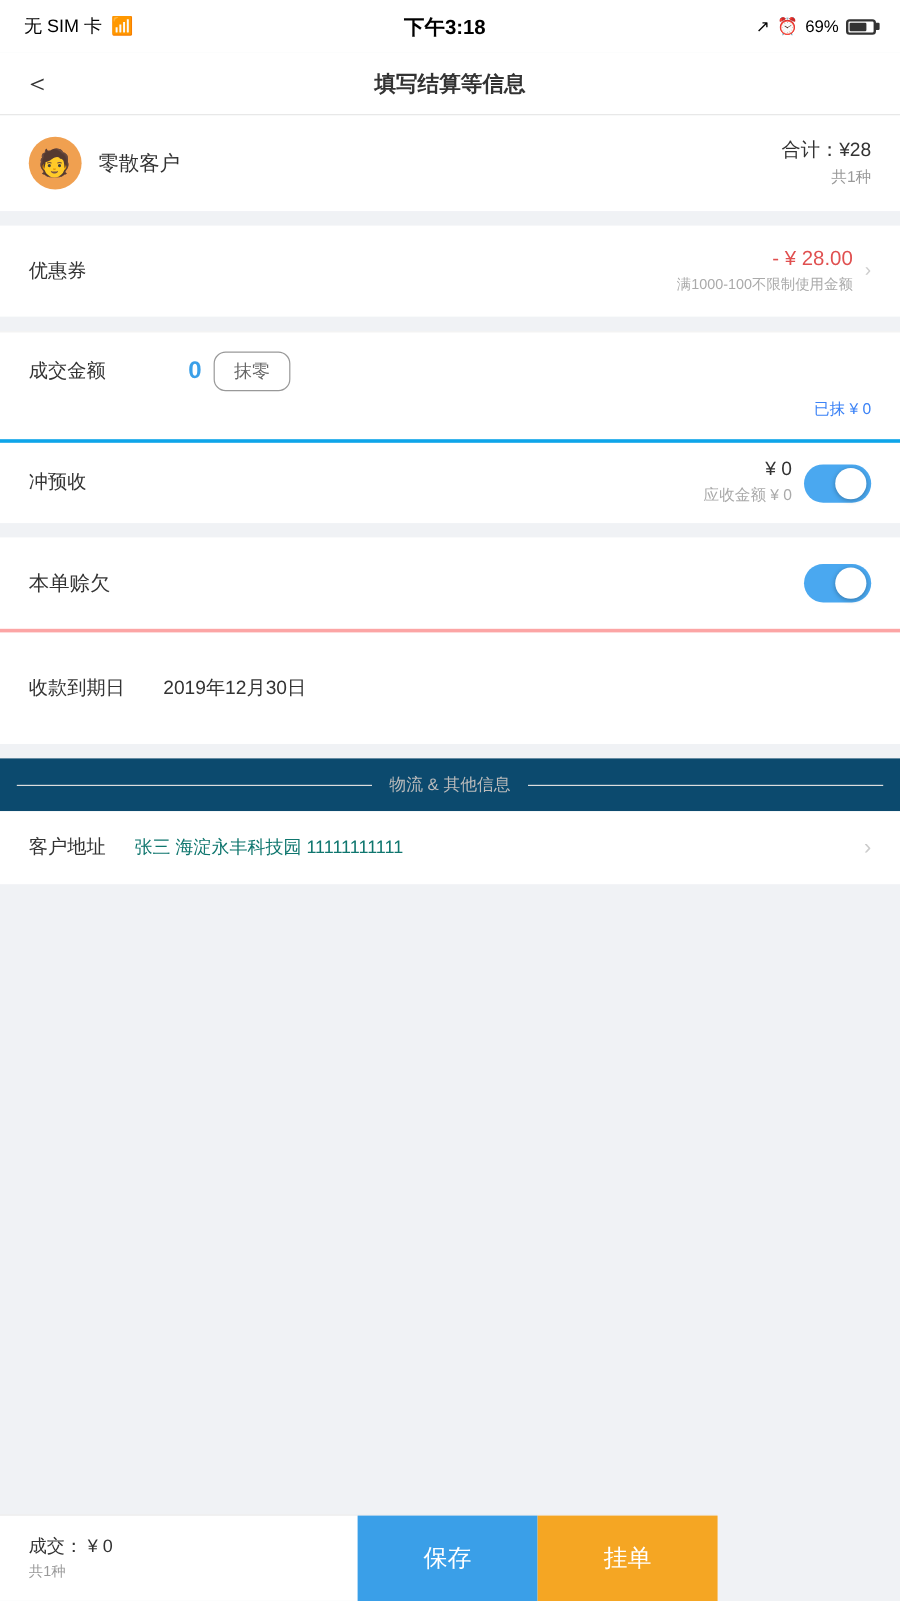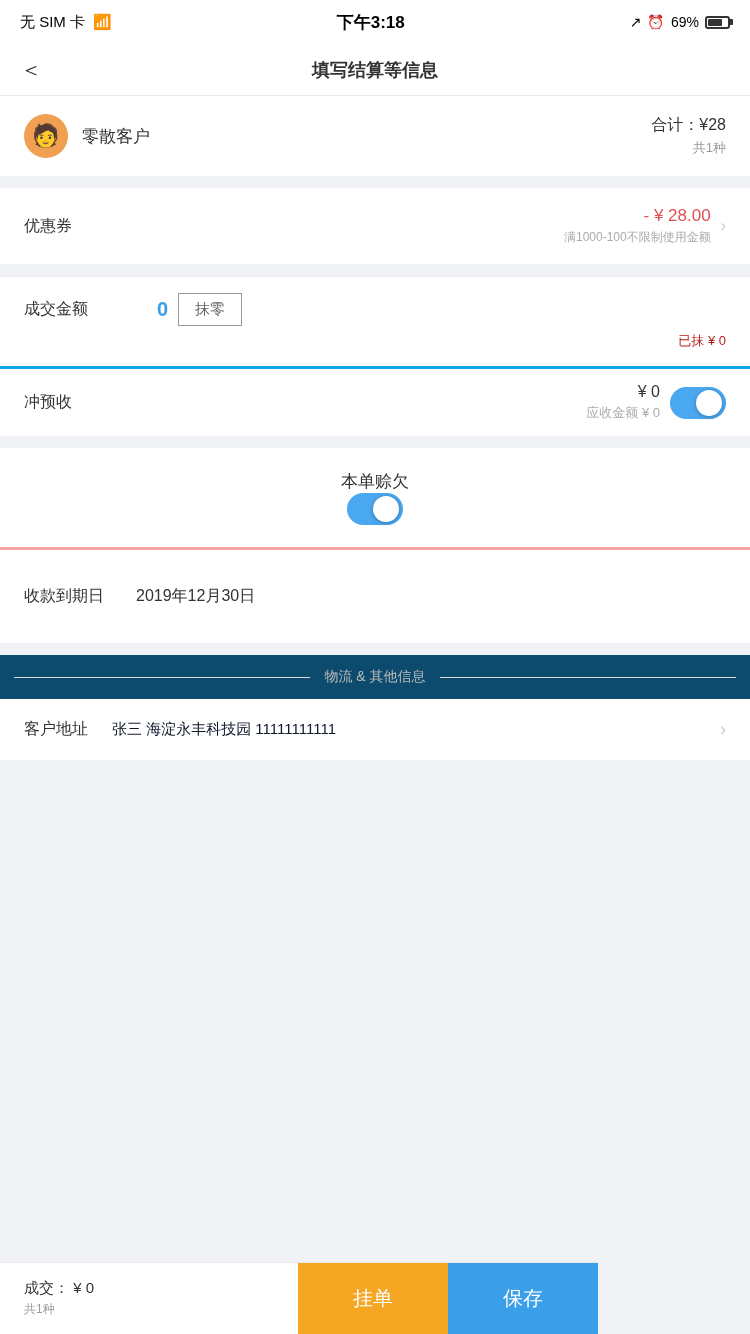--- a/index.html
+++ b/index.html
@@ -181,31 +181,31 @@
       color: #3a9fe8;
       font-weight: 600;
       border: none;
       outline: none;
       text-align: right;
       width: 80px;
       background: transparent;
     }
     .round-button {
       border: 1px solid #999;
-      border-radius: 0;
+      border-radius: 10px;
       padding: 6px 16px;
       font-size: 15px;
       color: #666;
       background: #fff;
       cursor: pointer;
     }
     .transaction-sub {
       text-align: right;
       font-size: 13px;
-      color: #b91c1c;
+      color: #3b82f6;
       margin-top: 6px;
     }
 
     
     .prepay-row {
       padding: 14px 24px;
       background: #fff;
       border-top: 3px solid #0ea5e9;
     }
     .prepay-top {
@@ -240,21 +240,20 @@
       box-shadow: 0 1px 4px rgba(0,0,0,0.3);
     }
 
     
     .credit-row {
       display: flex;
       align-items: center;
       justify-content: space-between;
       padding: 22px 24px;
       background: #fff;
-      flex-direction: column;
     }
     .credit-label {
       font-size: 17px;
       color: #333;
     }
 
     
     .due-date-row {
       padding: 36px 24px;
       background: #fff;
@@ -295,21 +294,21 @@
       padding: 20px 24px;
       background: #fff;
     }
     .address-label {
       font-size: 16px;
       color: #333;
       min-width: 80px;
     }
     .address-value {
       font-size: 15px;
-      color: #0f172a;
+      color: #0f766e;
       flex: 1;
       margin-left: 8px;
     }
 
     
     .bottom-bar {
       position: fixed;
       bottom: 0;
       left: 0;
       width: 598px;
@@ -479,15 +478,15 @@
 </div>
 
 <div class="bottom-bar">
   <div class="bottom-info">
     <div class="bottom-deal">
       <span>成交：</span>
       <span>¥ 0</span>
     </div>
     <div class="bottom-count">共1种</div>
   </div>
+  <div class="bottom-btn btn-save">保存</div>
   <div class="bottom-btn btn-hold">挂单</div>
-  <div class="bottom-btn btn-save">保存</div>
 </div>
 
 </body></html>

